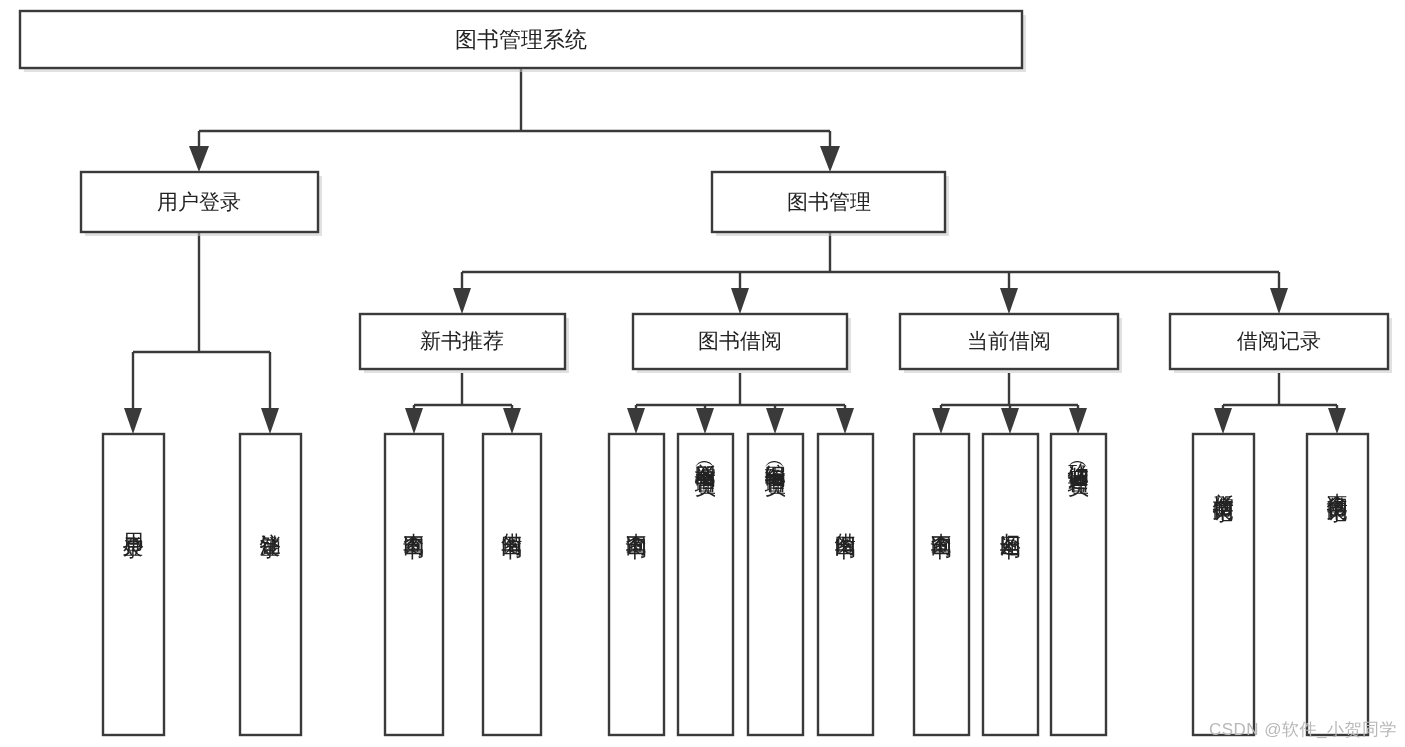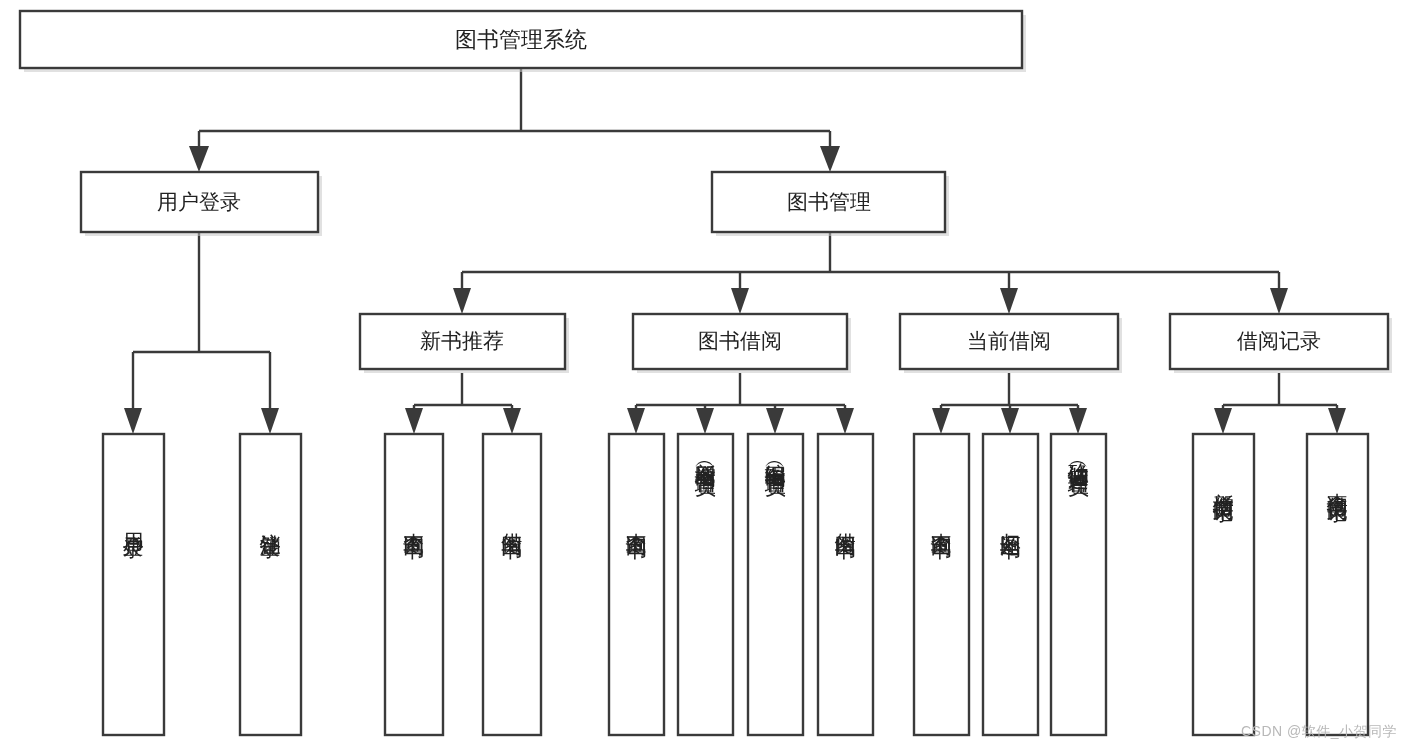--- a/index.html
+++ b/index.html
@@ -71,21 +71,21 @@
     line-height: 1.02;
     letter-spacing: 2px;
     color: #222222;
     white-space: nowrap;
   }
   .watermark {
     position: absolute;
     right: 8px;
     bottom: 6px;
     font-family: "Liberation Sans", "DejaVu Sans", sans-serif;
-    font-size: 14px;
+    font-size: 17px;
     color: #b8b8b8;
     letter-spacing: 0.5px;
     white-space: nowrap;
   }
 </style>
 </head>
 <body>
 
 <div id="diagram-root">
 

